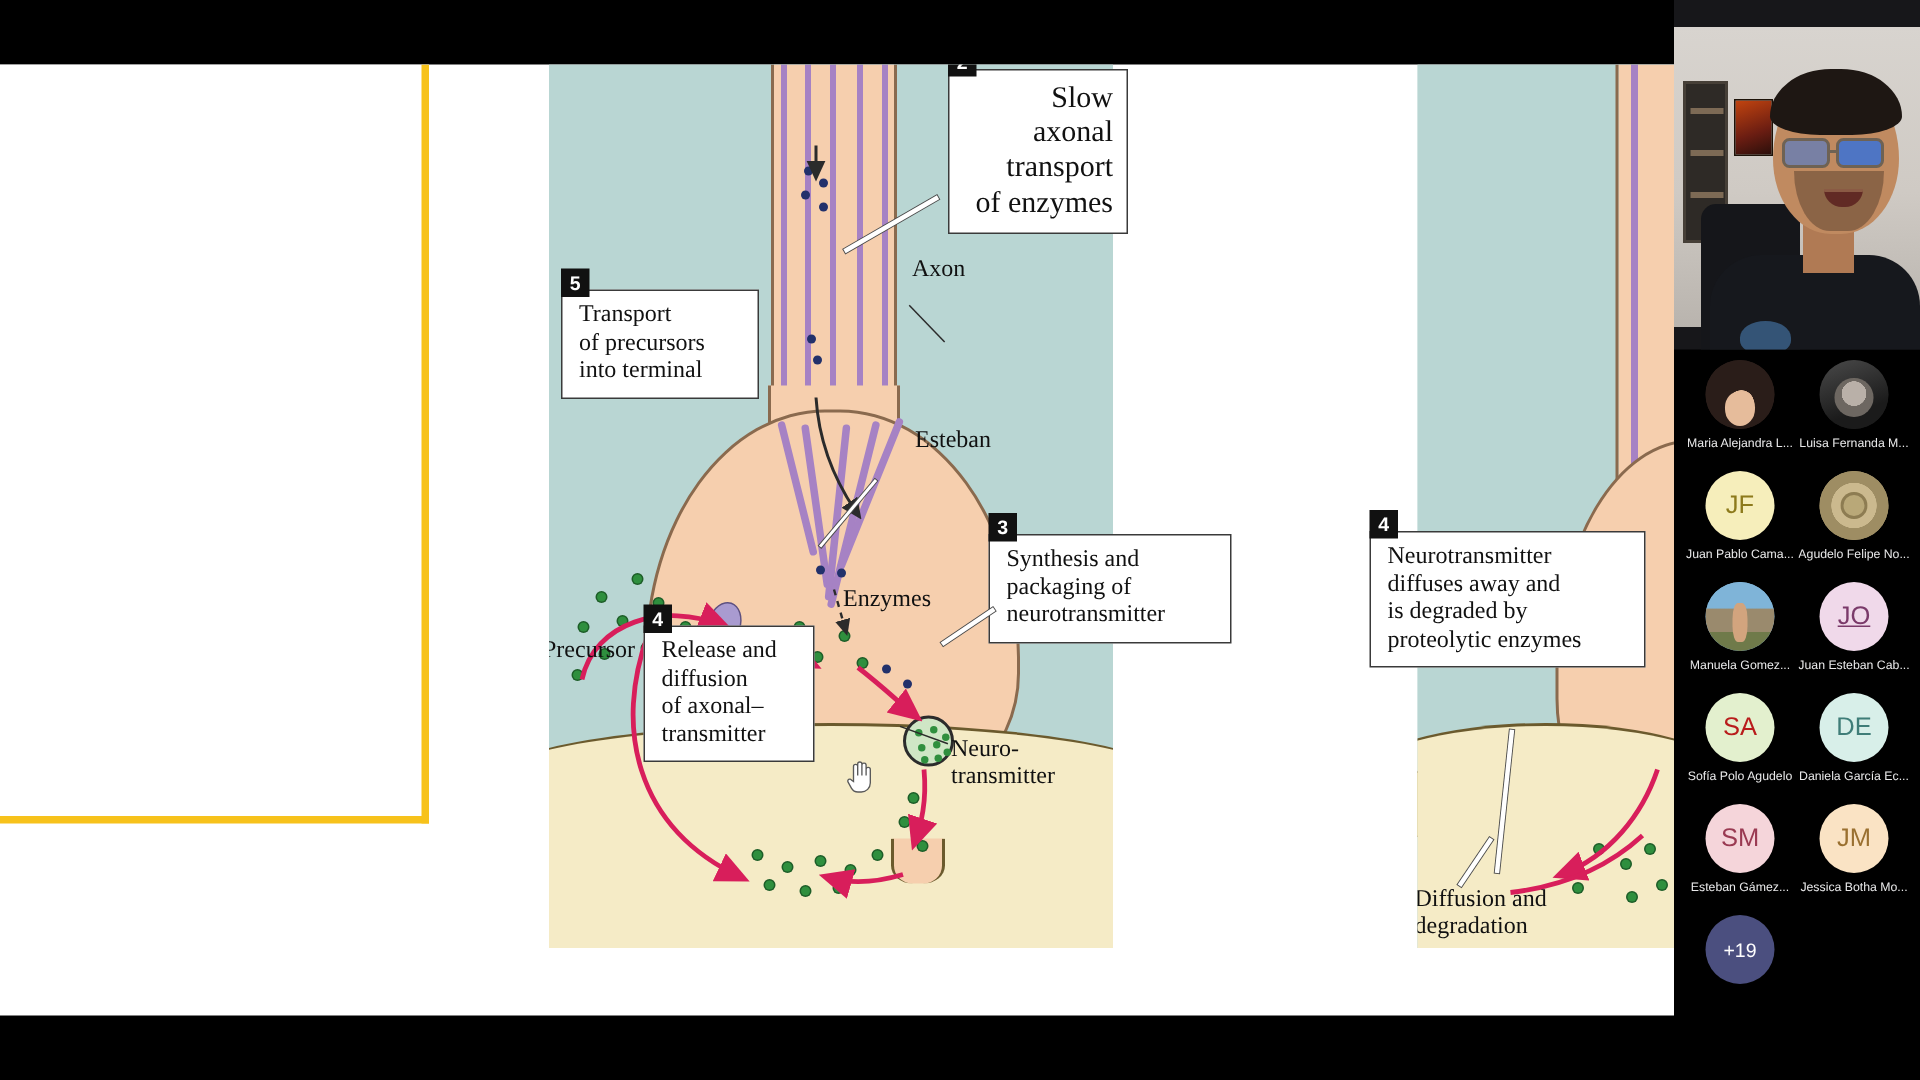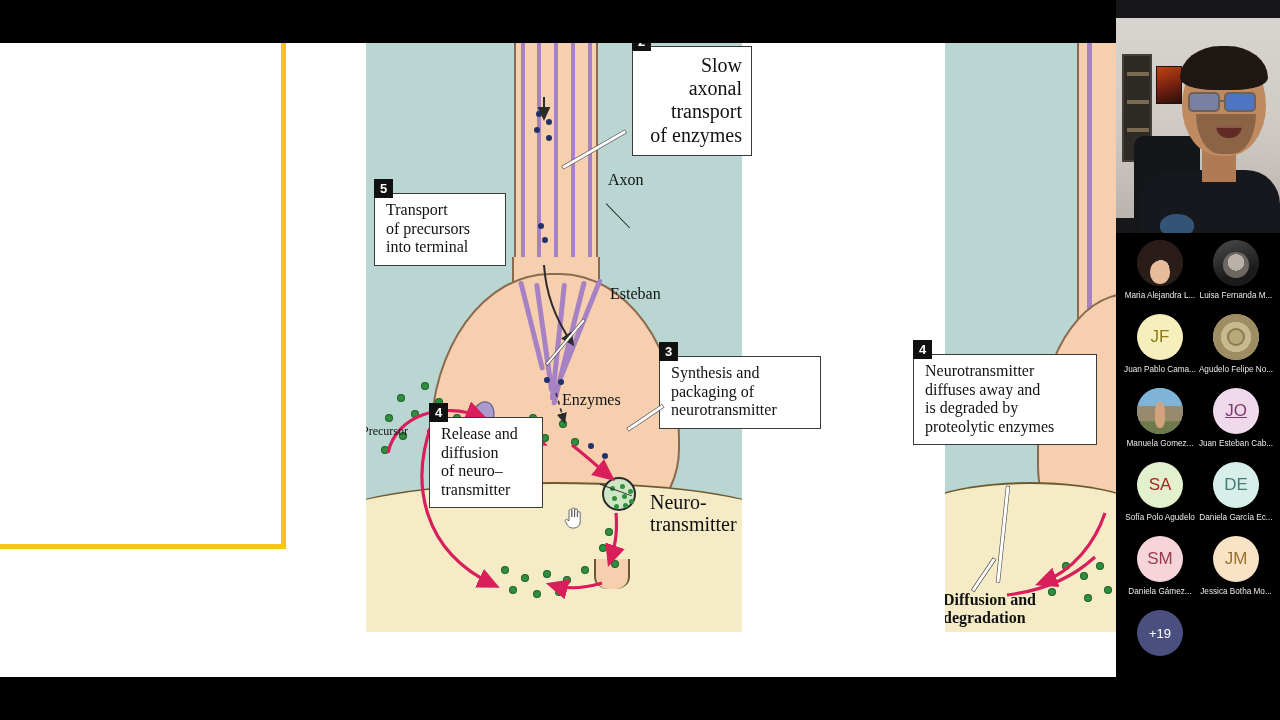--- a/index.html
+++ b/index.html
@@ -28,21 +28,21 @@
     border: 5px solid #f7c21b;
     border-top: none;
   }
 
   
   .panel {
     position: absolute; top: 0; overflow: hidden;
     background: #b9d6d3;
   }
   .panel.left  { left: 366px; width: 376px; height: 589px; }
-  .panel.right { left: 945px; width: 171px; height: 589px; font-weight: bold; }
+  .panel.right { left: 945px; width: 171px; height: 589px; }
 
   
   .teal { position: absolute; inset: 0; background: #b9d6d3; }
   .postcell {
     position: absolute; left: -40px; right: -40px; bottom: 0; height: 150px;
     background: #f5ebc6;
     border-top: 2px solid #6b5a2d;
     border-radius: 60% 60% 0 0 / 46px 46px 0 0;
   }
   .cleft-band {
@@ -308,39 +308,39 @@
           <path d="M178,222 C180,254 192,280 206,300" fill="none" stroke="#2b2b2b" stroke-width="2" marker-end="url(#ahk)"></path>
           <path d="M190,350 L198,378" fill="none" stroke="#2b2b2b" stroke-width="1.6" stroke-dasharray="4 4" marker-end="url(#ahk)"></path>
         </svg>
 
         <div class="fig-label" style="left:242px; top:128px; font-size:16px;">Axon</div>
         <div class="leader dark" style="left:240px;top:160px;width:34px;transform:rotate(46deg)"></div>
 
         <div class="fig-label" style="left:244px; top:242px; font-size:16px;">Esteban</div>
         <div class="leader" style="left:218px;top:276px;width:58px;transform:rotate(130deg)"></div>
 
-        <div class="fig-label" style="left:-4px; top:382px; font-size:12px;">Precursor</div>
+        <div class="fig-label" style="left:-4px; top:382px; font-size:16px;">Precursor</div>
 
         <div class="fig-label" style="left:196px; top:348px; font-size:16px;">Enzymes</div>
 
-        <div class="fig-label" style="left:284px; top:448px; font-size:20px;">Neuro-
+        <div class="fig-label" style="left:268px; top:448px; font-size:16px;">Neuro-
 transmitter</div>
         <div class="leader dark" style="left:266px;top:452px;width:34px;transform:rotate(200deg)"></div>
 
         <div class="callout" style="left:8px; top:150px; width:132px;">
           <span class="badge">5</span>
           <span class="txt" style="font-size:16px;">Transport
 of precursors
 into terminal</span>
         </div>
         <div class="callout" style="left:63px; top:374px; width:114px;">
           <span class="badge">4</span>
           <span class="txt" style="font-size:16px;">Release and
 diffusion
-of neuro–
+of axonal–
 transmitter</span>
         </div>
       </div>
 
       <div class="callout" style="left:632px; top:3px; width:120px;">
         <span class="badge">2</span>
         <span class="txt" style="font-size:20px;text-align:right;">Slow axonal
 transport
 of enzymes</span>
       </div>
@@ -471,21 +471,21 @@
         <div class="p-cell">
           <div class="p-av" style="background: rgb(216, 239, 233); color: rgb(63, 125, 120);">
             <span>DE</span>
           </div>
           <div class="p-name">Daniela García Ec...</div>
         </div>
         <div class="p-cell">
           <div class="p-av" style="background: rgb(245, 213, 218); color: rgb(154, 58, 82);">
             <span>SM</span>
           </div>
-          <div class="p-name">Daniela Gámez...</div>
+          <div class="p-name">Esteban Gámez...</div>
         </div>
         <div class="p-cell">
           <div class="p-av" style="background: rgb(250, 227, 196); color: rgb(154, 112, 48);">
             <span>JM</span>
           </div>
           <div class="p-name">Jessica Botha Mo...</div>
         </div>
         <div class="p-cell">
           <div class="p-av" style="background: rgb(75, 79, 127); color: rgb(255, 255, 255);">
             <span class="plus">+19</span>

